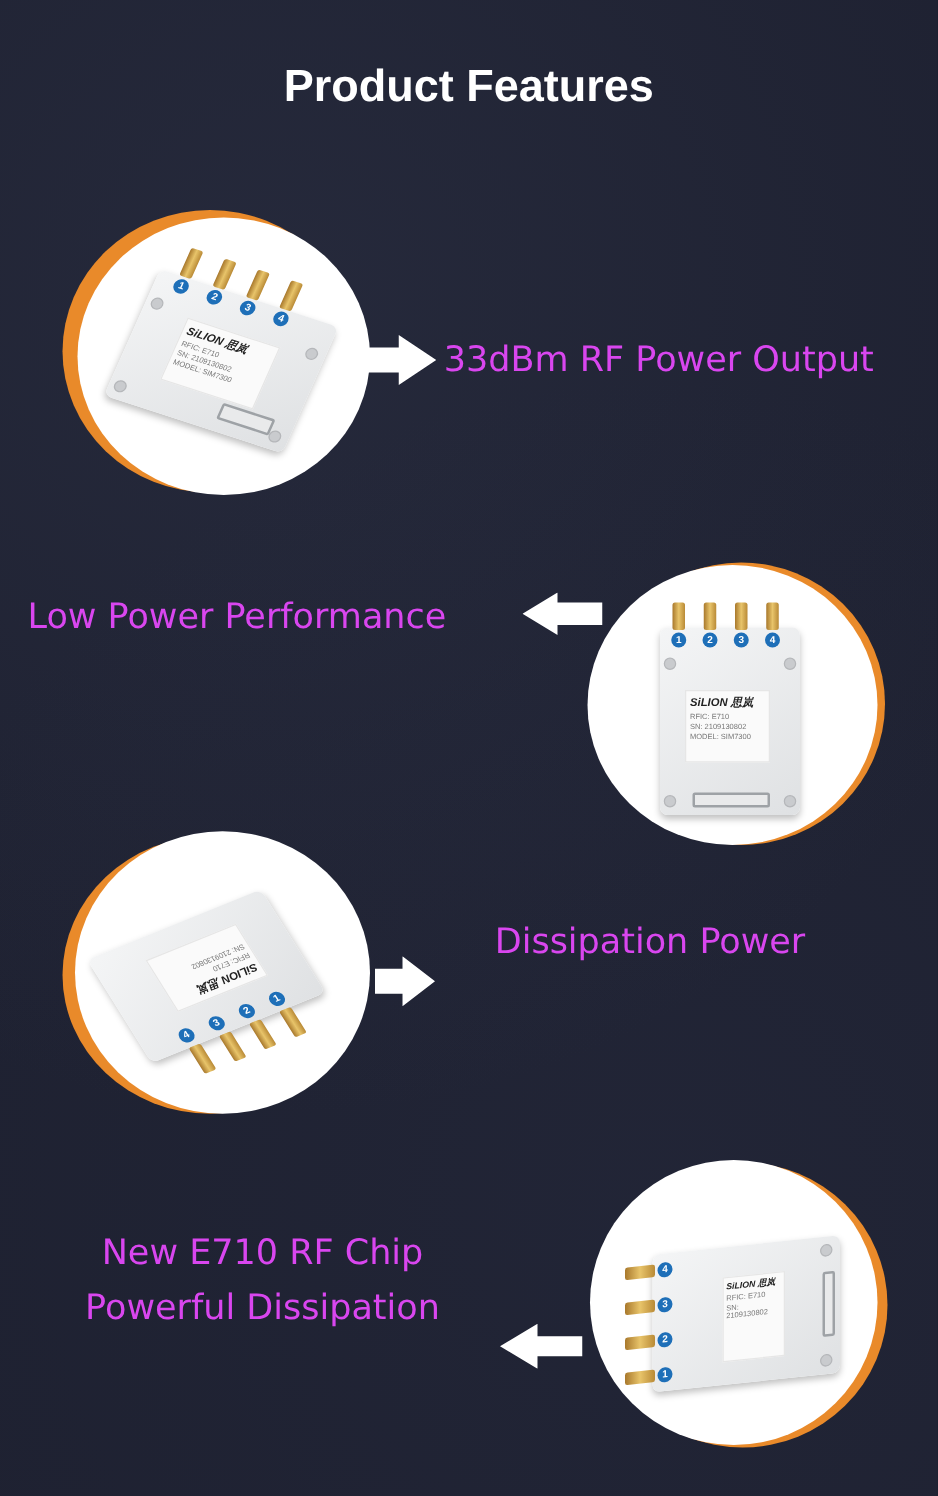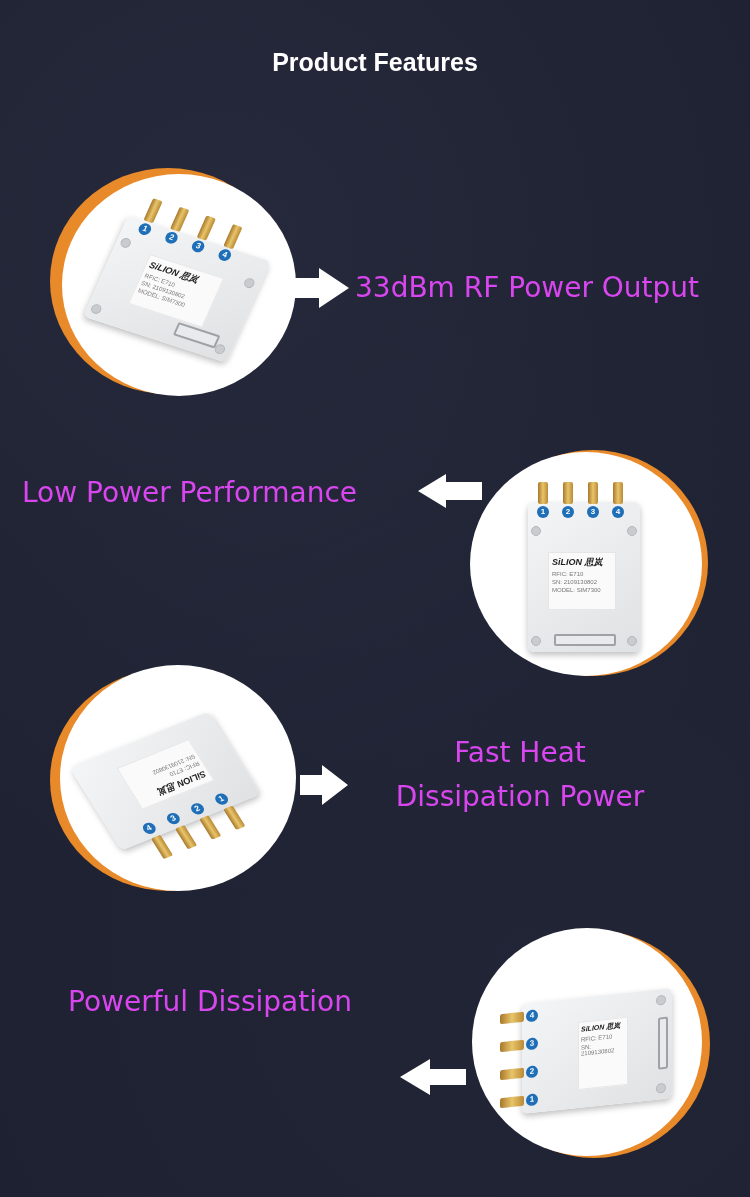--- a/index.html
+++ b/index.html
@@ -1,21 +1,21 @@
 <!DOCTYPE html>
 <html><head>
 <meta charset="utf-8">
 <style>
   html,body{margin:0;padding:0;}
   body{width:750px;height:1197px;overflow:hidden;background:#1e2131;font-family:"Liberation Sans",sans-serif;position:relative;}
   .bg{position:absolute;inset:0;background:
       radial-gradient(circle at 30% 20%, rgba(60,66,90,0.25), transparent 60%),
       radial-gradient(circle at 70% 80%, rgba(40,44,64,0.35), transparent 60%),
       #1e2131;}
-  .title{position:absolute;left:0;top:48px;width:750px;text-align:center;color:#ffffff;font-weight:bold;font-size:25px;font-family:"Liberation Sans",sans-serif;}
+  .title{position:absolute;left:0;top:48px;width:750px;text-align:center;color:#ffffff;font-weight:bold;font-size:36px;font-family:"Liberation Sans",sans-serif;}
   .feature-text{position:absolute;color:#d946ef;font-family:"DejaVu Sans",sans-serif;font-size:28px;line-height:44px;white-space:nowrap;}
   .feature-text.center{text-align:center;}
   .circle-wrap{position:absolute;}
   .ring{position:absolute;border-radius:50%;background:#e98a2a;}
   .disc{position:absolute;border-radius:50%;background:#ffffff;overflow:hidden;}
   .arrow{position:absolute;}
   .module{position:absolute;background:linear-gradient(145deg,#f4f5f6,#dfe1e3);border-radius:6px;box-shadow:0 3px 6px rgba(0,0,0,0.25);}
   .label{position:absolute;background:#fafafa;border:1px solid #e6e6e6;font-family:"Liberation Sans",sans-serif;color:#555;}
   .brand{font-weight:bold;font-style:italic;color:#222;font-size:9px;}
   .line{font-size:6px;color:#777;margin-top:2px;}
@@ -110,25 +110,25 @@
         <div class="line">RFIC: E710</div>
         <div class="line">SN: 2109130802</div>
       </div>
     </div>
   </div>
 </div>
 <svg class="arrow" style="left:300px;top:765px;" width="48" height="40" viewBox="0 0 48 40">
     <path d="M0 10 H22 V0 L48 20 L22 40 V30 H0 Z" fill="#ffffff"></path>
   </svg>
 <div class="feature-text center" style="left:370px;top:731px;width:300px;">
-  <div>Fast Heat</div>
   <div>Dissipation Power</div>
 </div>
 
 <div class="feature-text center" style="left:30px;top:980px;width:360px;">
+  <div>New E710 RF Chip</div>
   <div>Powerful Dissipation</div>
 </div>
 <svg class="arrow" style="left:400px;top:1059px;" width="66" height="36" viewBox="0 0 66 36">
     <path d="M66 10 H30 V0 L0 18 L30 36 V26 H66 Z" fill="#ffffff"></path>
   </svg>
 <div class="circle-wrap" style="left:472px;top:928px;width:240px;height:235px;">
   <div class="ring" style="left:6px;top:2px;width:232px;height:228px;"></div>
   <div class="disc" style="left:0;top:0;width:230px;height:228px;">
     <div class="module" style="left:50px;top:68px;width:150px;height:110px;transform:skewY(-6deg);">
       <div class="conn" style="left:-22px;top:8px;width:24px;height:10px;"></div>

